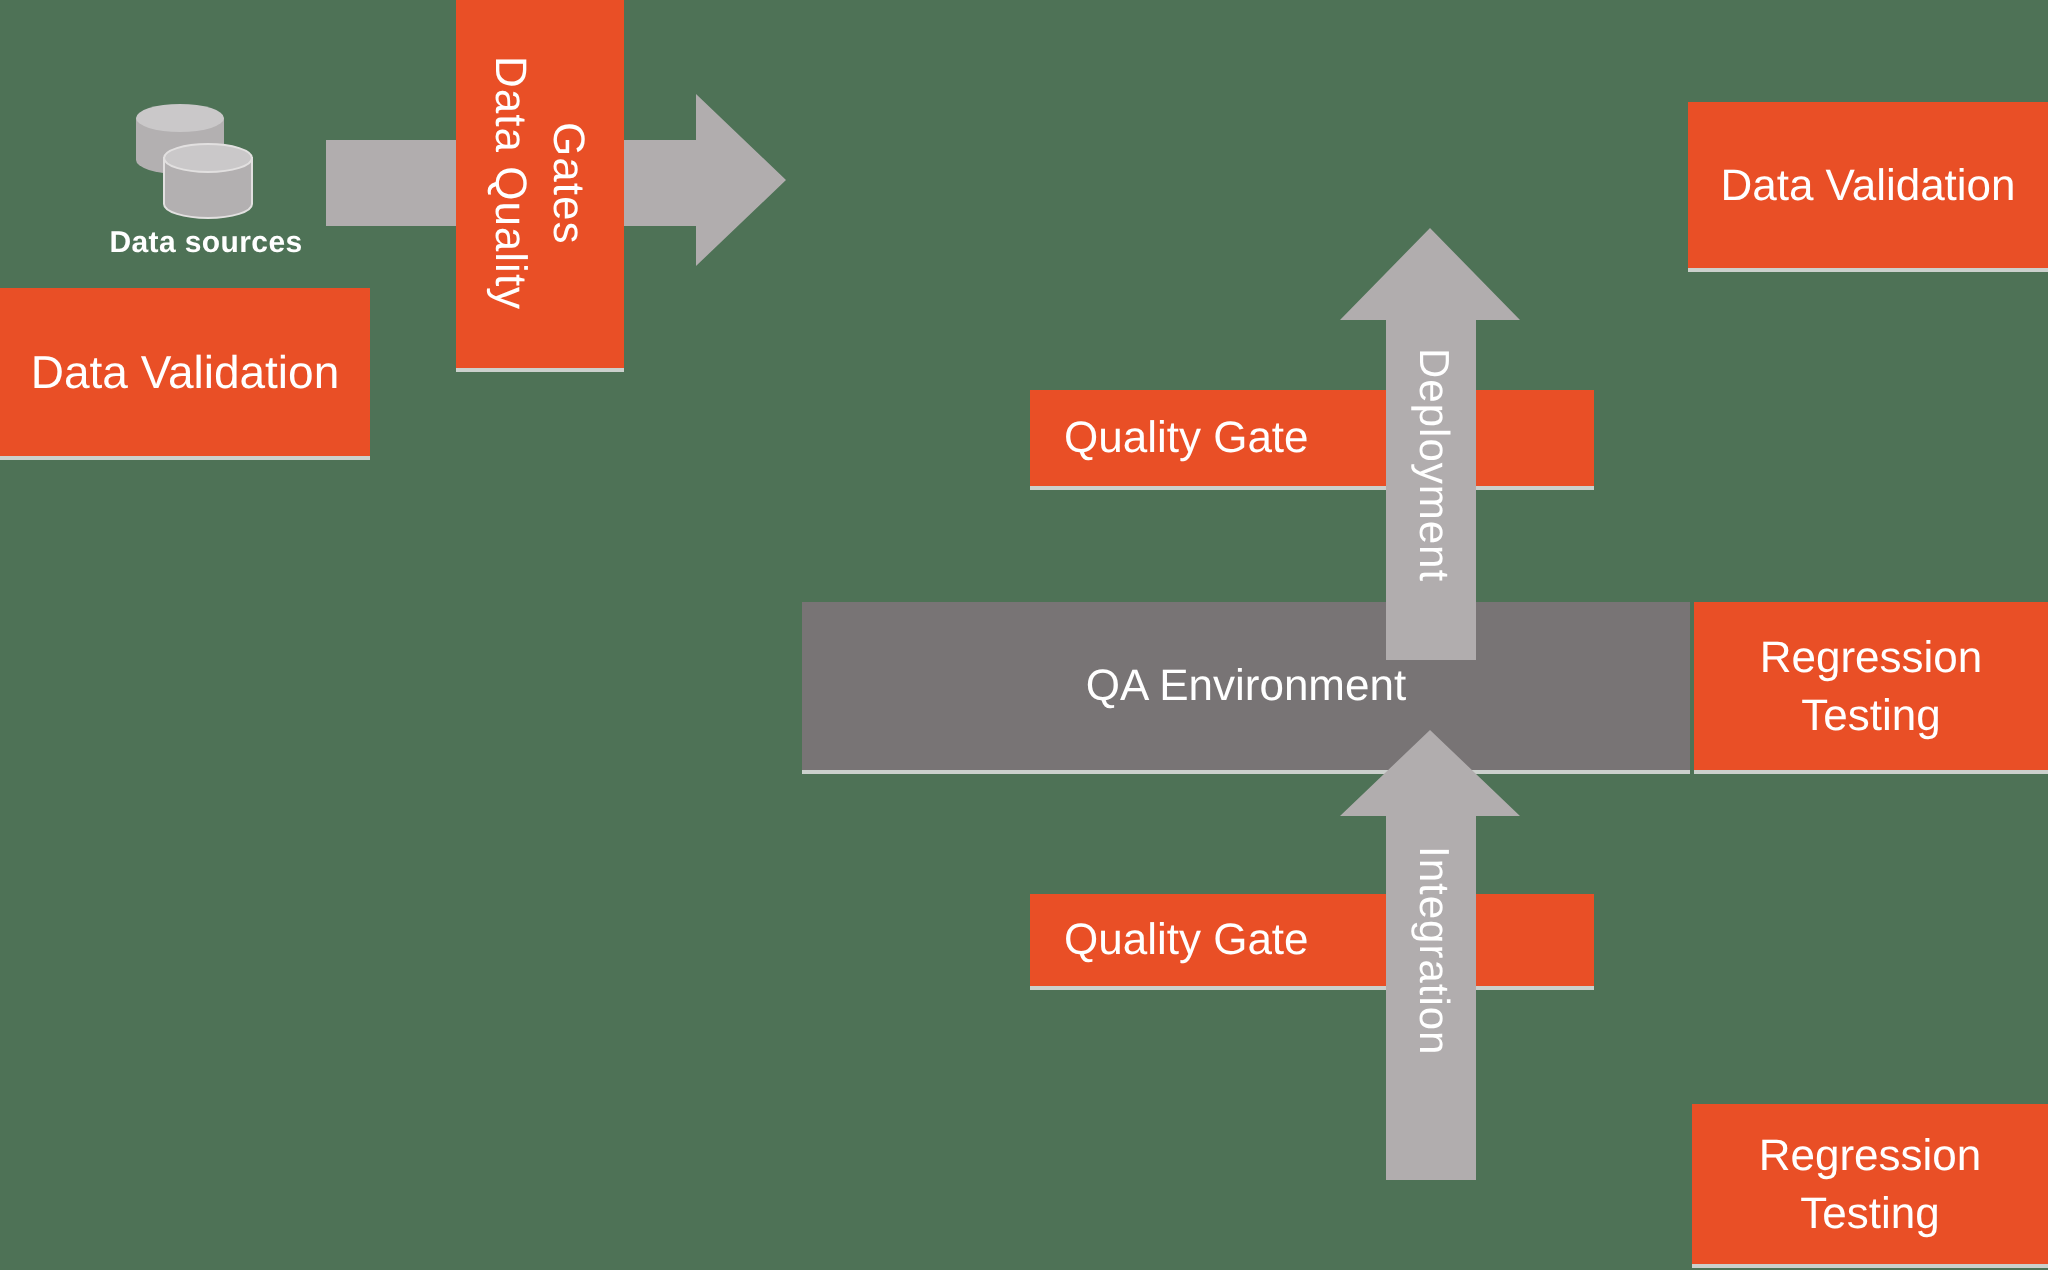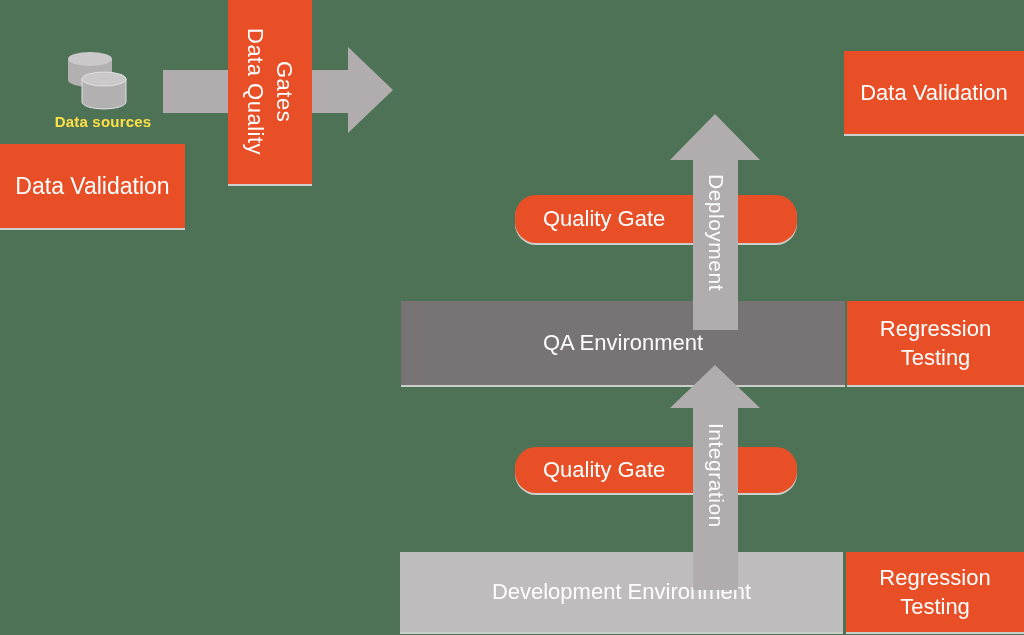--- a/index.html
+++ b/index.html
@@ -8,21 +8,21 @@
     background:#4e7256;
     font-family:"Liberation Sans",sans-serif;
   }
   .box{position:absolute;display:flex;align-items:center;justify-content:center;
        color:#ffffff;font-size:22px;line-height:1.32;z-index:2;
        box-shadow:0 2px 0 rgba(226,224,224,.85);}
   .orange{background:#e94f26;}
   .darkbox{background:#3a3637;}
   .qabox{background:#787475;}
   .devbox{background:#bebcbd;}
-  .left-text{justify-content:flex-start;padding-left:28px;box-sizing:border-box;border-radius:21px;}
+  .left-text{justify-content:flex-start;padding-left:17px;box-sizing:border-box;}
   .center-text{text-align:center;}
   .arrow{position:absolute;background:#b1adae;z-index:3;
          filter:drop-shadow(0 0 1px rgba(235,233,233,.8));}
   #h-arrow{left:163px;top:47px;width:230px;height:86px;z-index:1;
     clip-path:polygon(0 23px,185px 23px,185px 0,230px 43px,185px 86px,185px 66px,0 66px);}
   #deploy-arrow{left:670px;top:114px;width:90px;height:216px;
     clip-path:polygon(45px 0,90px 46px,68px 46px,68px 216px,23px 216px,23px 46px,0 46px);}
   #integration-arrow{left:670px;top:365px;width:90px;height:225px;
     clip-path:polygon(45px 0,90px 43px,68px 43px,68px 225px,23px 225px,23px 43px,0 43px);}
   .vtext{writing-mode:vertical-lr;color:#ffffff;font-size:21px;letter-spacing:.5px;}
@@ -35,21 +35,21 @@
   #qg-upper{left:515px;top:195px;width:282px;height:48px;}
   #qa-env{left:401px;top:301px;width:444px;height:84px;}
   #rt-upper{left:847px;top:301px;width:177px;height:84px;}
   #qg-lower{left:515px;top:447px;width:282px;height:46px;}
   #dev-env{left:400px;top:552px;width:443px;height:80px;}
   #rt-lower{left:846px;top:552px;width:178px;height:80px;}
   #deploy-label{left:716px;top:174px;}
   #integration-label{left:716px;top:423px;}
   #db-icon{position:absolute;left:58px;top:46px;width:78px;height:72px;z-index:2;}
   #ds-label{position:absolute;left:43px;top:113px;width:120px;text-align:center;
-    color:#fde047;font-size:15px;font-weight:700;z-index:2;letter-spacing:.2px;}
+    color:#ffffff;font-size:15px;font-weight:700;z-index:2;letter-spacing:.2px;}
 </style>
 </head>
 <body>
 
 <div id="canvas">
 
   <svg id="db-icon" viewBox="0 0 78 72" aria-hidden="true">
     <path d="M10 13 v21 a22 7 0 0 0 44 0 v-21 z" fill="#b3b0b1"></path>
     <ellipse cx="32" cy="13" rx="22" ry="7" fill="#cac8c9"></ellipse>
     <path d="M24 33 v23 a22 7 0 0 0 44 0 v-23 z" fill="#b3b0b1" stroke="#e2e0e0" stroke-width="1"></path>
@@ -88,20 +88,17 @@
     <span style="display:block;width:150px;">Regression Testing</span>
   </div>
 
   <div id="qg-lower" class="box orange left-text">
     <span>Quality Gate</span>
   </div>
 
   <div id="integration-arrow" class="arrow"></div>
   <div id="integration-label" class="vtext arrow-label">Integration</div>
 
-  <div id="dev-env" class="box devbox center-text">
-    <span>Development Environment</span>
-  </div>
   <div id="rt-lower" class="box orange center-text">
     <span style="display:block;width:150px;">Regression Testing</span>
   </div>
 
 </div>
 
 </body></html>

